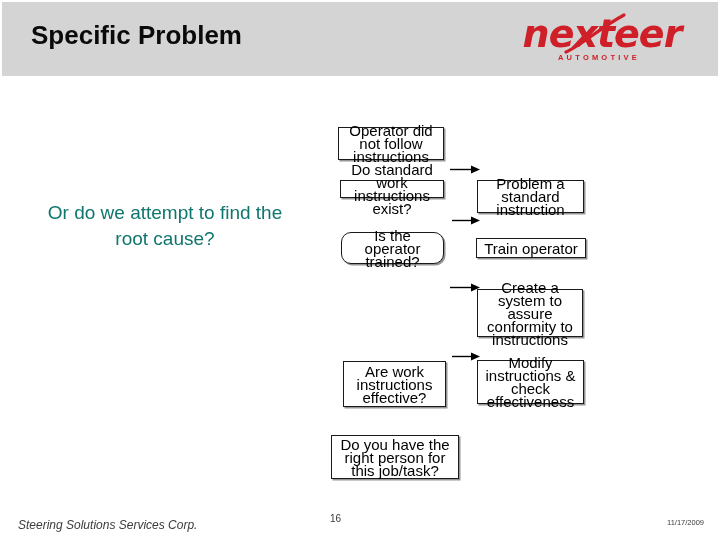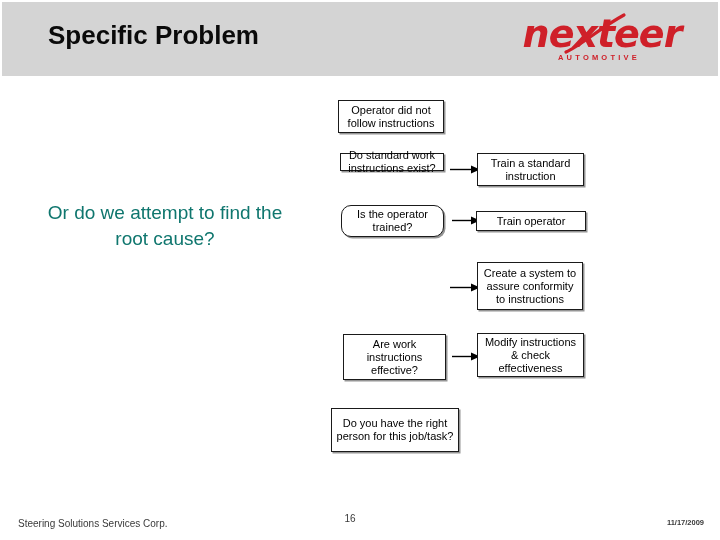--- a/index.html
+++ b/index.html
@@ -19,21 +19,21 @@
   .header-band {
     position: absolute;
     left: 2px;
     top: 2px;
     width: 716px;
     height: 74px;
     background: #d4d4d4;
   }
   .slide-title {
     position: absolute;
-    left: 48px;
+    left: 31px;
     top: 20px;
     font-size: 26px;
     font-weight: bold;
     color: #0a0a0a;
     letter-spacing: 0px;
     white-space: nowrap;
   }
 
   
   .logo {
@@ -97,60 +97,60 @@
     top: 0;
     width: 720px;
     height: 540px;
   }
   .fbox {
     position: absolute;
     box-sizing: border-box;
     border: 1px solid #1a1a1a;
     background: #ffffff;
     color: #000;
-    font-size: 11px;
+    font-size: 15px;
     line-height: 13px;
     text-align: center;
     display: flex;
     align-items: center;
     justify-content: center;
     padding: 2px 4px;
     box-shadow: 1.5px 1.5px 0 rgba(130,130,130,0.85);
+    margin-top: 27px;
   }
   .arrow {
     position: absolute;
     height: 9px;
   }
   .arrow svg { display: block; }
 
   
   .footer-left {
     position: absolute;
     left: 18px;
     top: 518px;
-    font-size: 10px;
+    font-size: 12px;
     color: #3a3a3a;
+    font-style: italic;
   }
   .footer-page {
     position: absolute;
     left: 330px;
     top: 513px;
     width: 40px;
-    text-align: center;
     font-size: 10px;
     color: #3a3a3a;
   }
   .footer-right {
     position: absolute;
     right: 16px;
     top: 518px;
     font-size: 7.5px;
     color: #3a3a3a;
     text-align: right;
-    font-weight: bold;
   }
 </style>
 </head>
 <body>
 
 <div class="header-band"></div>
 
 <div class="slide-title">Specific Problem</div>
 
 <div class="logo">
@@ -167,21 +167,21 @@
 
   <div class="fbox" style="left:338px; top:100px; width:106px; height:33px;">Operator did not follow instructions</div>
 
   <div class="fbox" style="left:340px; top:153px; width:104px; height:18px;">Do standard work instructions exist?</div>
   <div class="arrow" style="left:450px; top:165px; width:30px;">
     <svg width="30" height="9" viewBox="0 0 30 9">
       <line x1="0" y1="4.5" x2="22" y2="4.5" stroke="#000" stroke-width="1.4"></line>
       <polygon points="21,0.6 30,4.5 21,8.4" fill="#000"></polygon>
     </svg>
   </div>
-  <div class="fbox" style="left:477px; top:153px; width:107px; height:33px;">Train a standard instruction</div>
+  <div class="fbox" style="left:477px; top:153px; width:107px; height:33px;">Problem a standard instruction</div>
 
   <div class="fbox" style="left:341px; top:205px; width:103px; height:32px;border-radius:10px;">Is the operator trained?</div>
   <div class="arrow" style="left:452px; top:216px; width:28px;">
     <svg width="28" height="9" viewBox="0 0 28 9">
       <line x1="0" y1="4.5" x2="20" y2="4.5" stroke="#000" stroke-width="1.4"></line>
       <polygon points="19,0.6 28,4.5 19,8.4" fill="#000"></polygon>
     </svg>
   </div>
   <div class="fbox" style="left:476px; top:211px; width:110px; height:20px;">Train operator</div>
 

